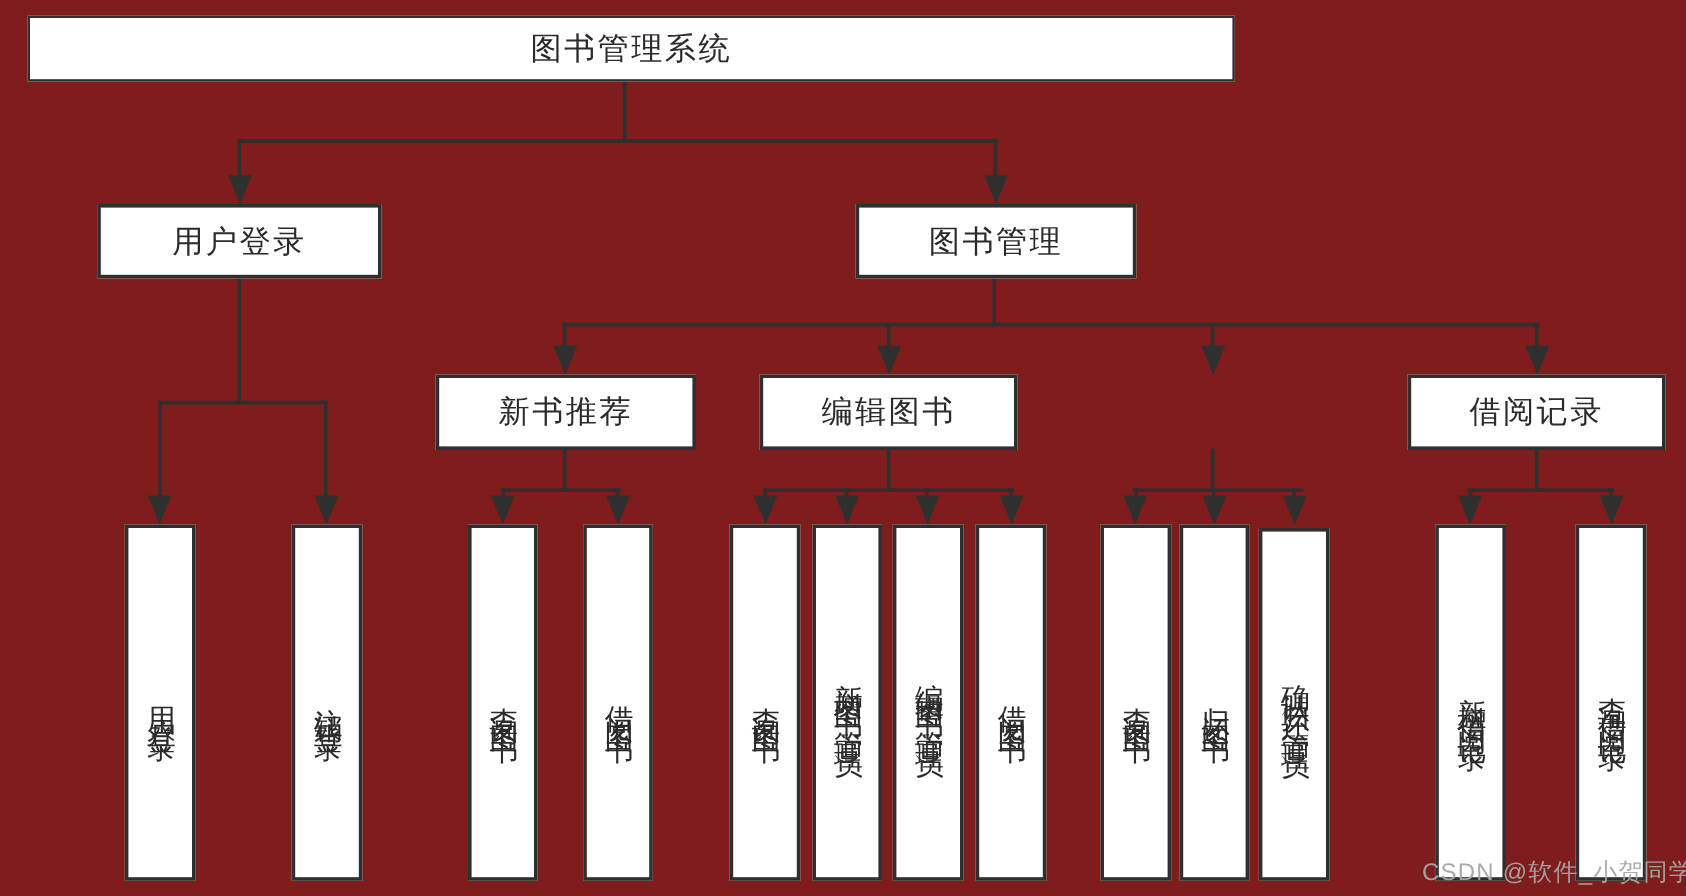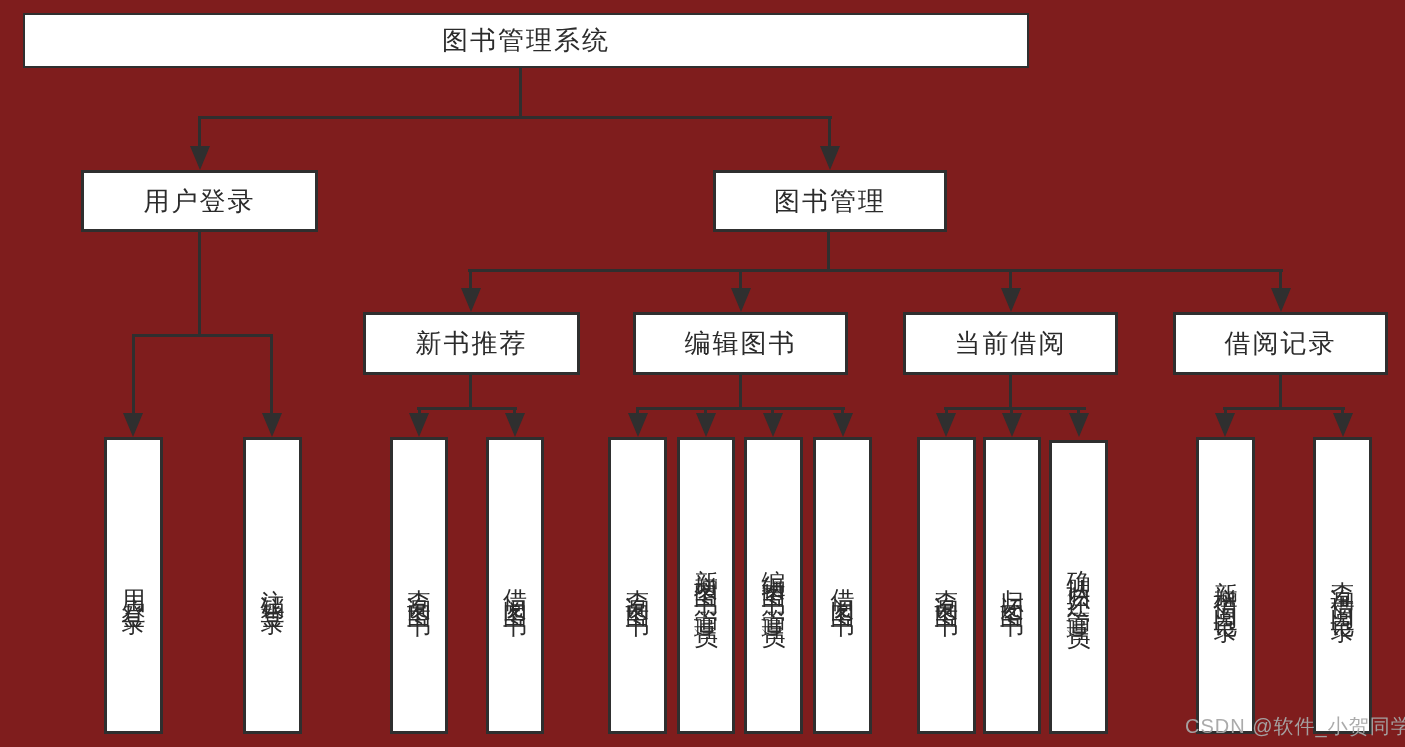--- a/index.html
+++ b/index.html
@@ -113,21 +113,20 @@
   <div class="arrow" style="left:1215px; top:413px;"></div>
   <div class="arrow" style="left:1333px; top:413px;"></div>
 
   <div class="box root" style="left:23px; top:13px; width:1006px; height:55px;">图书管理系统</div>
 
   <div class="box" style="left:81px; top:170px; width:237px; height:62px;">用户登录</div>
   <div class="box" style="left:713px; top:170px; width:234px; height:62px;">图书管理</div>
 
   <div class="box" style="left:363px; top:312px; width:217px; height:63px;">新书推荐</div>
   <div class="box" style="left:633px; top:312px; width:215px; height:63px;">编辑图书</div>
-  <div class="box" style="left:903px; top:312px; width:215px; height:63px;">当前借阅</div>
   <div class="box" style="left:1173px; top:312px; width:215px; height:63px;">借阅记录</div>
 
   <div class="vbox" style="left:104px;">
     <span class="vtext">用户登录</span>
   </div>
   <div class="vbox" style="left:243px;">
     <span class="vtext">注销登录</span>
   </div>
 
   <div class="vbox" style="left:390px; width:58px;">

